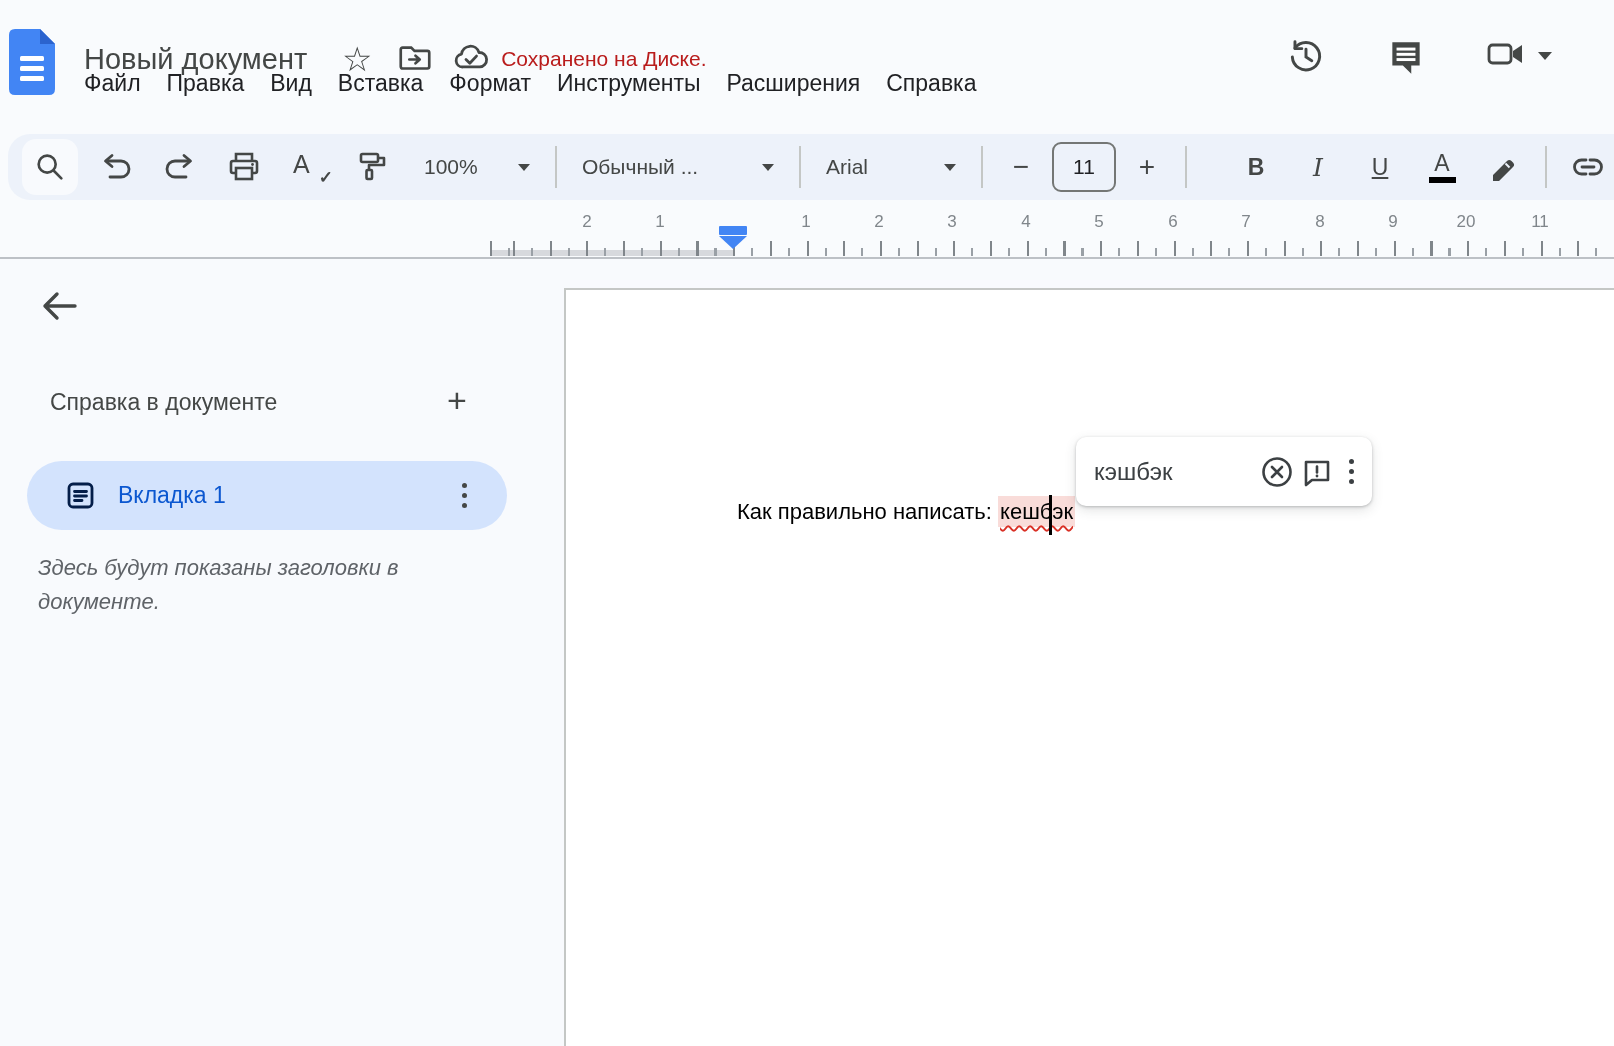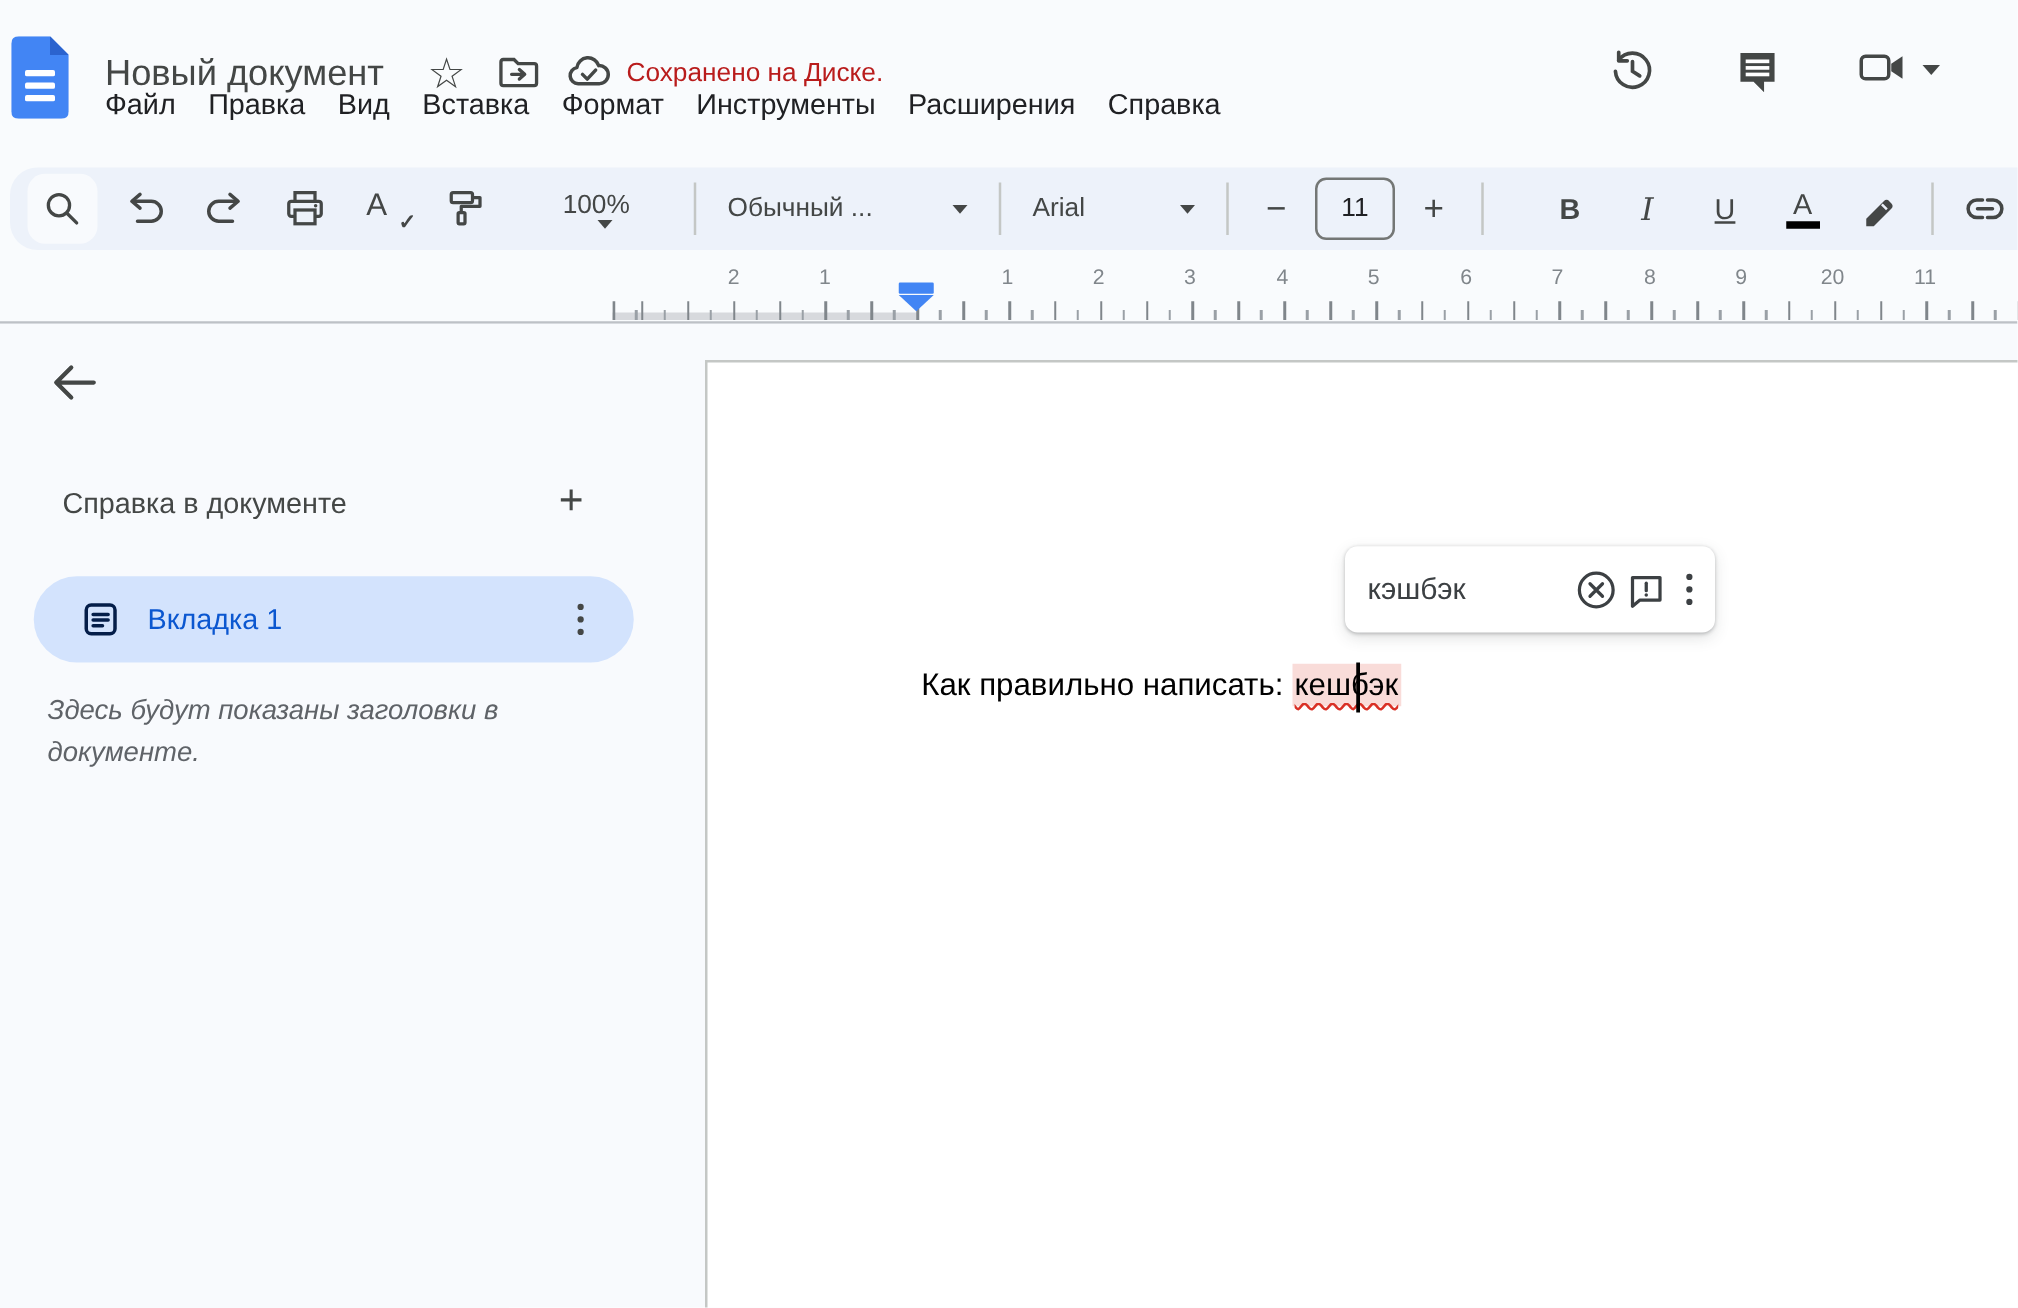--- a/index.html
+++ b/index.html
@@ -21,21 +21,21 @@
   .caret-down{width:0;height:0;border-left:7px solid transparent;border-right:7px solid transparent;border-top:8px solid #444746;}
   
   .toolbar{position:absolute;left:8px;top:134px;width:1640px;height:66px;background:#edf2fa;border-radius:22px;display:flex;align-items:center;padding-left:14px;box-sizing:border-box;}
   .tb-btn{width:52px;height:52px;display:flex;align-items:center;justify-content:center;border-radius:10px;flex:0 0 auto;}
   .tb-gap{margin-left:12px;}
   .search-btn{width:56px;height:56px;background:rgba(255,255,255,.6);border-radius:14px;display:flex;align-items:center;justify-content:center;flex:0 0 auto;}
   .tb-sep{width:2px;height:42px;background:#c4c7c5;margin:0 15px;flex:0 0 auto;}
   .tb-select{display:flex;align-items:center;justify-content:space-between;flex:0 0 auto;padding:0 10px;box-sizing:border-box;}
   .tb-select .val{font-size:21px;color:#444746;white-space:nowrap;}
   .dd-arrow{width:0;height:0;border-left:6px solid transparent;border-right:6px solid transparent;border-top:7px solid #444746;margin-left:14px;}
-  .zoom-select{width:126px;margin-left:16px;flex-direction:column;}
+  .zoom-select{width:126px;margin-left:16px;}
   .style-select{width:212px;text-align:center;}
   .font-select{width:150px;}
   .sizebox{width:60px;height:46px;border:2px solid #747775;border-radius:9px;display:flex;align-items:center;justify-content:center;font-size:21px;color:#202124;margin:0 8px;flex:0 0 auto;}
   .pm-btn{width:46px;height:46px;display:flex;align-items:center;justify-content:center;font-size:28px;color:#444746;flex:0 0 auto;}
   .fmt-btn{width:52px;height:52px;display:flex;flex-direction:column;align-items:center;justify-content:center;font-size:23px;color:#444746;flex:0 0 auto;}
   .fmt-gap{margin-left:10px;}
   .b-label{font-weight:700;}
   .i-label{font-family:"DejaVu Serif",serif;font-style:italic;font-size:25px;}
   .u-label{text-decoration:underline;font-weight:500;}
   .a-label{font-weight:500;line-height:1;}
@@ -57,21 +57,21 @@
   .tabs-header{position:absolute;left:50px;top:130px;font-size:23px;color:#444746;}
   .add-tab-btn{position:absolute;left:434px;top:118px;width:46px;height:46px;display:flex;align-items:center;justify-content:center;font-size:34px;font-weight:300;color:#444746;}
   .tab-pill{position:absolute;left:27px;top:202px;width:480px;height:69px;background:#d3e3fd;border-radius:35px;display:flex;align-items:center;}
   .tab-doc-icon{margin-left:38px;display:flex;}
   .tab-label{margin-left:22px;font-size:23px;font-weight:500;color:#0b57d0;flex:1;}
   .tab-dots{margin-right:40px;display:flex;flex-direction:column;gap:5px;}
   .dot{width:5px;height:5px;border-radius:50%;background:#444746;}
   .sidebar-hint{position:absolute;left:38px;top:292px;width:432px;font-size:22px;font-style:italic;color:#5f6368;line-height:34px;}
   
   .page{position:absolute;left:564px;top:29px;width:1052px;height:760px;background:#fff;border-left:2px solid #c4c7c5;border-top:2px solid #c4c7c5;box-sizing:content-box;}
-  .doc-line{position:absolute;left:171px;top:209px;font-size:25px;color:#000;white-space:nowrap;margin-top:35px;}
+  .doc-line{position:absolute;left:171px;top:209px;font-size:22px;color:#000;white-space:nowrap;}
   .misspelled{position:relative;background:#f9dcd9;padding:3px 2px;text-decoration:underline wavy #d93025;text-decoration-thickness:2.2px;text-underline-offset:6px;text-decoration-skip-ink:none;}
   .caret{position:absolute;left:51px;top:-1px;width:3px;height:40px;background:#000;}
   
   .spell-popup{position:absolute;left:510px;top:147px;width:296px;height:69px;background:#fff;border-radius:10px;box-shadow:0 1px 3px rgba(60,64,67,.3),0 4px 12px rgba(60,64,67,.15);display:flex;align-items:center;padding:0 18px;box-sizing:border-box;}
   .suggestion{font-size:24px;color:#3c4043;flex:1;}
   .popup-icon{width:40px;height:40px;display:flex;align-items:center;justify-content:center;}
   .popup-dots{display:flex;flex-direction:column;gap:5px;margin-left:12px;}
   svg{display:block;}
 </style>
 </head>

